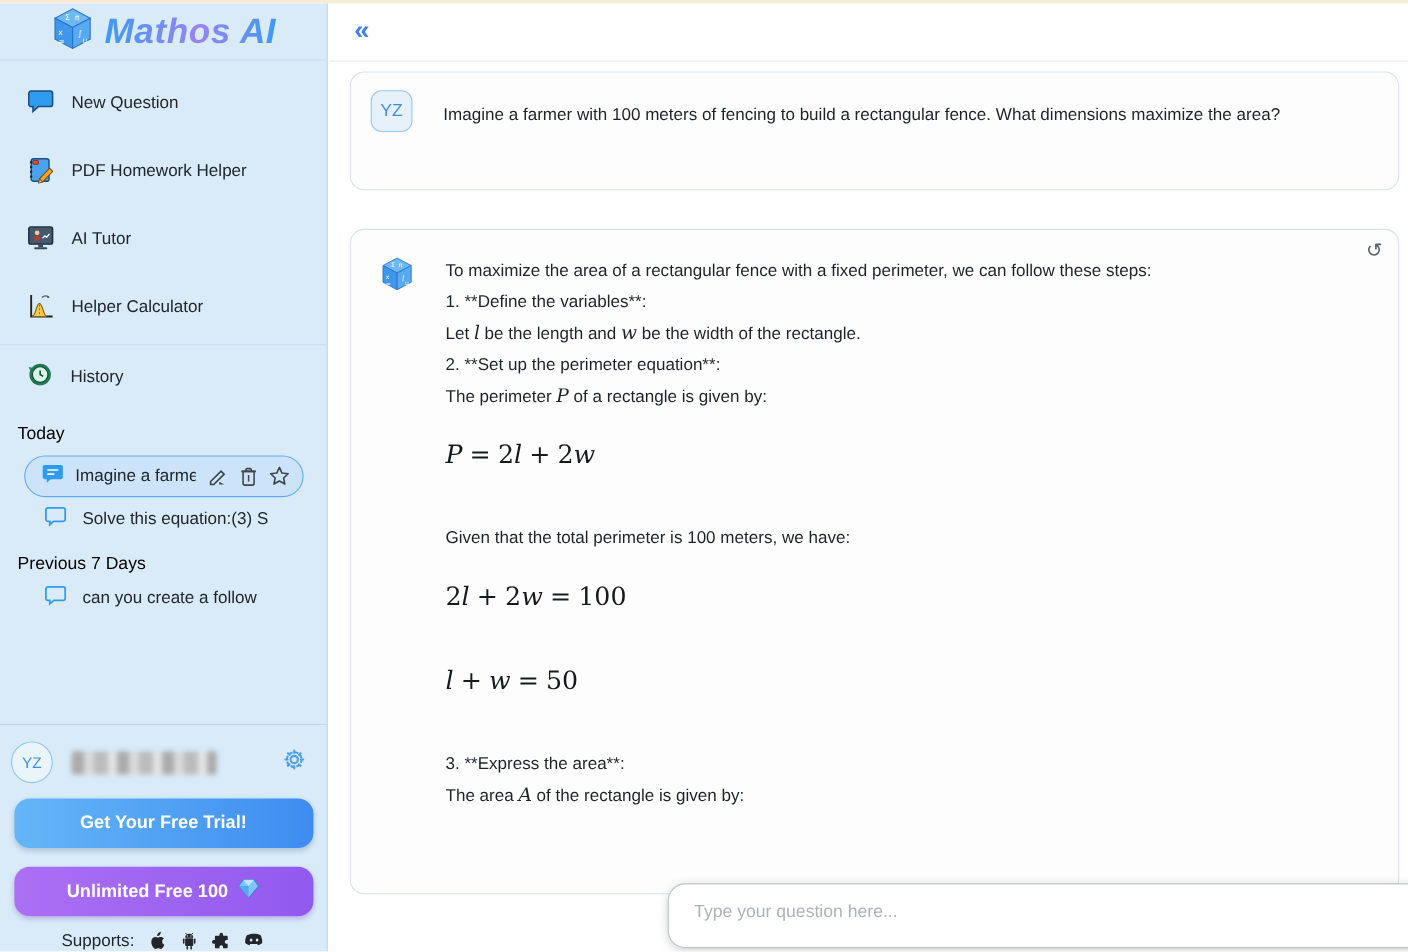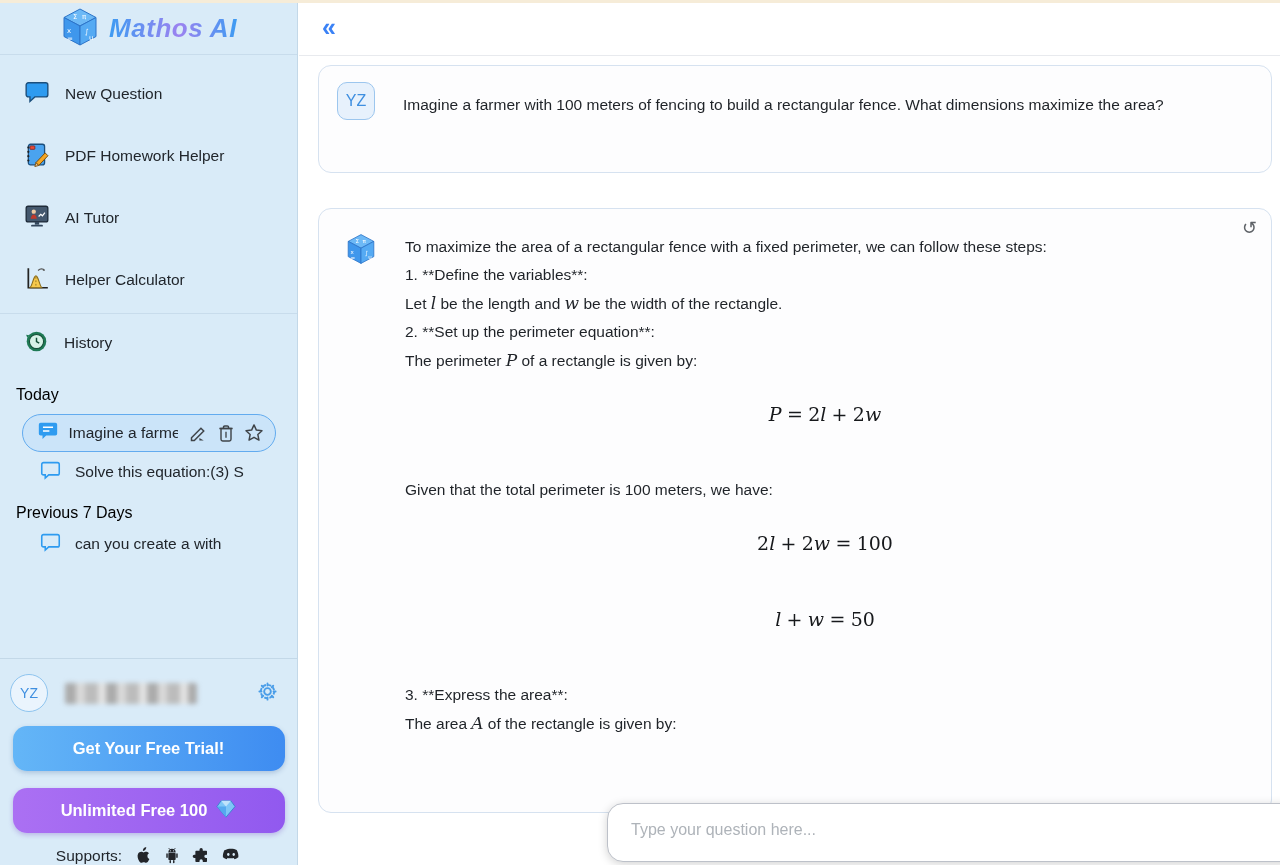--- a/index.html
+++ b/index.html
@@ -8,21 +8,21 @@
   #app { position:relative; width:1280px; height:865px; overflow:hidden; }
 
   .top-strip { position:absolute; top:0; left:0; width:100%; height:3px; background:#f6ecd8; z-index:60; }
 
   
   .sidebar { position:absolute; top:3px; left:0; width:298px; height:862px;
              background:#d9ebf8; border-right:1px solid #c3d8e8;
              display:flex; flex-direction:column; }
   .logo-row { height:52px; flex:0 0 52px; display:flex; align-items:center; justify-content:center;
               gap:9px; border-bottom:1px solid #c8dcec; }
-  .logo-text { font-size:26px; font-weight:bold; font-style:italic; letter-spacing:.5px;
+  .logo-text { font-size:32px; font-weight:bold; font-style:italic; letter-spacing:.5px;
                background:linear-gradient(90deg,#3d9bf2 0%, #9b82f0 55%, #3d9bf2 100%);
                -webkit-background-clip:text; background-clip:text; color:transparent; }
   .nav { padding-top:8px; }
   .nav-item { height:62px; display:flex; align-items:center; gap:15px; padding-left:24px; cursor:pointer; }
   .nav-item .lbl { font-size:15.5px; color:#21262c; }
   .side-divider { border-top:1px solid #c8dcec; margin-top:2px; }
   .group-label { font-size:16px; color:#000000; margin:14px 0 4px 16px; }
   .chat-item { display:flex; align-items:center; gap:14px; padding-left:40px; height:36px; cursor:pointer; }
   .chat-item .lbl { font-size:15.5px; color:#21262c; white-space:nowrap; overflow:hidden; max-width:190px; }
   .chat-item.active { margin:6px auto 2px auto; width:254px; height:38px; border-radius:19px;
@@ -60,21 +60,21 @@
   .sq-avatar { width:38px; height:38px; border-radius:10px; background:#e7f1fc; border:1px solid #9cc6ee;
         color:#3f8fe0; font-size:16px; display:flex; align-items:center; justify-content:center; flex:0 0 38px; }
   .user-card .msg { font-size:15.5px; line-height:27px; color:#1f2328; padding-top:9px; max-width:840px; }
 
   .ai-card { height:605px; padding:22px 26px 10px 26px; display:flex; gap:28px; overflow:hidden; }
   .ai-avatar { flex:0 0 32px; padding-top:2px; }
   .refresh-btn { position:absolute; top:8px; right:14px; font-size:18px; color:#5f6368; cursor:pointer; }
   .ai-body { flex:1; font-size:15.5px; line-height:28px; color:#1f2328; padding-top:2px; }
   .ai-line { min-height:28px; }
   .mvar { font-family:"DejaVu Serif", serif; font-style:italic; font-size:17px; margin:0 .25em; }
-  .eq { text-align:center; font-family:"DejaVu Serif", serif; font-size:19px; color:#17191c;
+  .eq { text-align:left; font-family:"DejaVu Serif", serif; font-size:23px; color:#17191c;
         margin:25px 0 48px 0; }
   .eq i { font-style:italic; }
   .eq .op { margin:0 .28em; font-style:normal; }
 
   .input-bar { position:absolute; left:308px; right:-18px; bottom:3px; height:59px; background:#fff;
         border:1px solid #bdc1c9; border-radius:16px; box-shadow:0 2px 10px rgba(0,0,0,.18); z-index:40; }
   .input-bar input { width:95%; height:100%; border:none; outline:none; background:transparent;
         padding:0 0 6px 23px; font-size:16px; font-family:"Liberation Sans",sans-serif; color:#333; }
   .input-bar input::placeholder { color:#aeb3b9; }
 </style>
@@ -192,21 +192,21 @@
       </svg></span>
       <span class="lbl">Solve this equation:(3) S</span>
     </div>
 
     <div class="group-label">Previous 7 Days</div>
 
     <div class="chat-item">
       <span><svg width="21" height="21" viewBox="0 0 24 24">
         <path d="M4 3h16a2 2 0 0 1 2 2v10a2 2 0 0 1-2 2H10l-4 3.6V17H4a2 2 0 0 1-2-2V5a2 2 0 0 1 2-2z" fill="none" stroke="#2e9bf0" stroke-width="1.8"></path>
       </svg></span>
-      <span class="lbl">can you create a with</span>
+      <span class="lbl">can you create a follow</span>
     </div>
 
     <div class="user-panel">
       <div class="user-row">
         <div class="avatar-circle">YZ</div>
         <div class="blurred-name"></div>
         <span class="gear-btn"><svg width="25" height="25" viewBox="0 0 24 24">
           <circle cx="12" cy="12" r="3.2" fill="none" stroke="#4a9de8" stroke-width="1.8"></circle>
           <path d="M12 4.2v2 M12 17.8v2 M4.2 12h2 M17.8 12h2 M6.5 6.5l1.4 1.4 M16.1 16.1l1.4 1.4 M17.5 6.5l-1.4 1.4 M7.9 16.1l-1.4 1.4" stroke="#4a9de8" stroke-width="1.8" stroke-linecap="round"></path>
           <circle cx="12" cy="12" r="6.4" fill="none" stroke="#4a9de8" stroke-width="1.8" stroke-dasharray="3 2.1"></circle>

